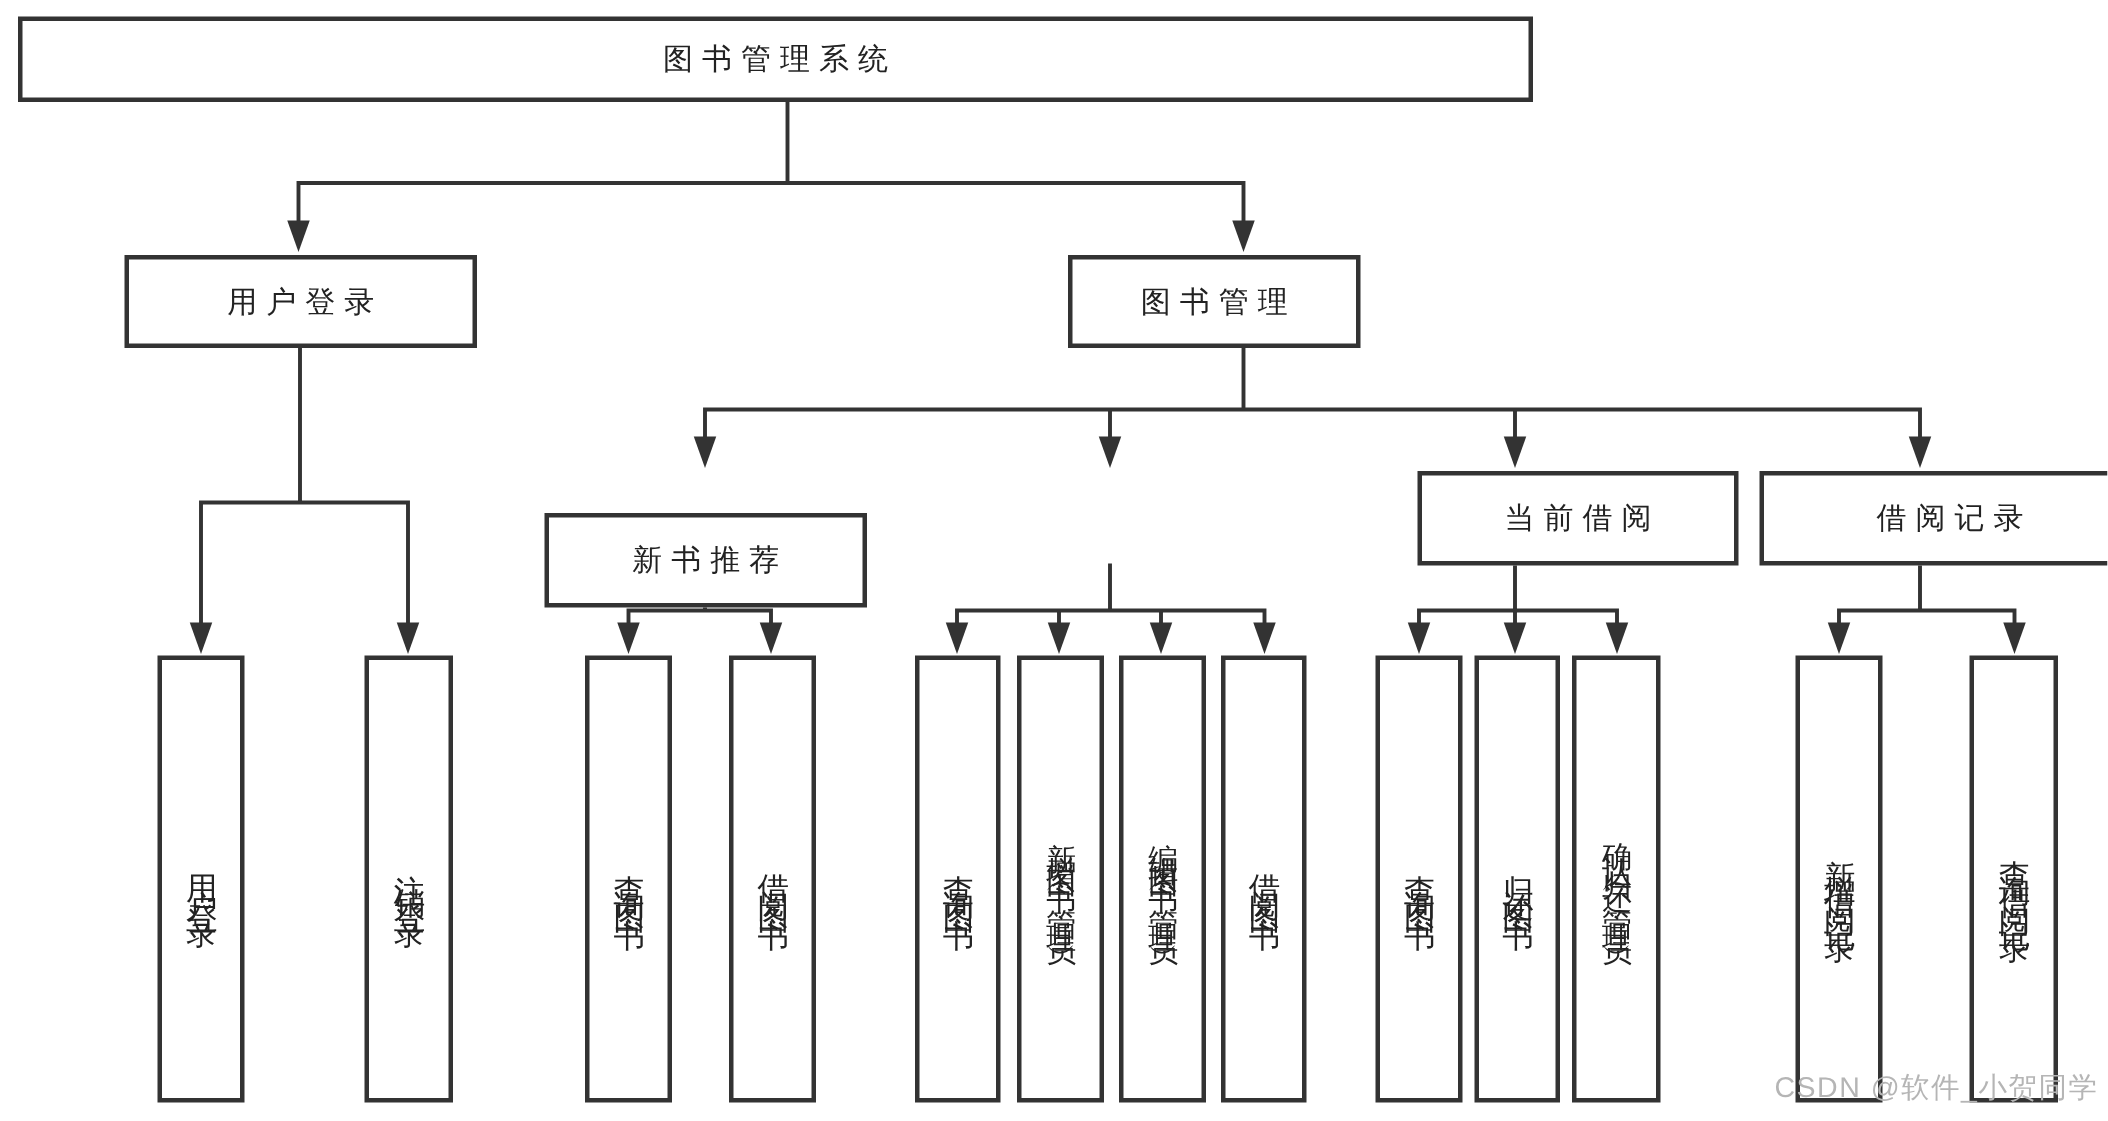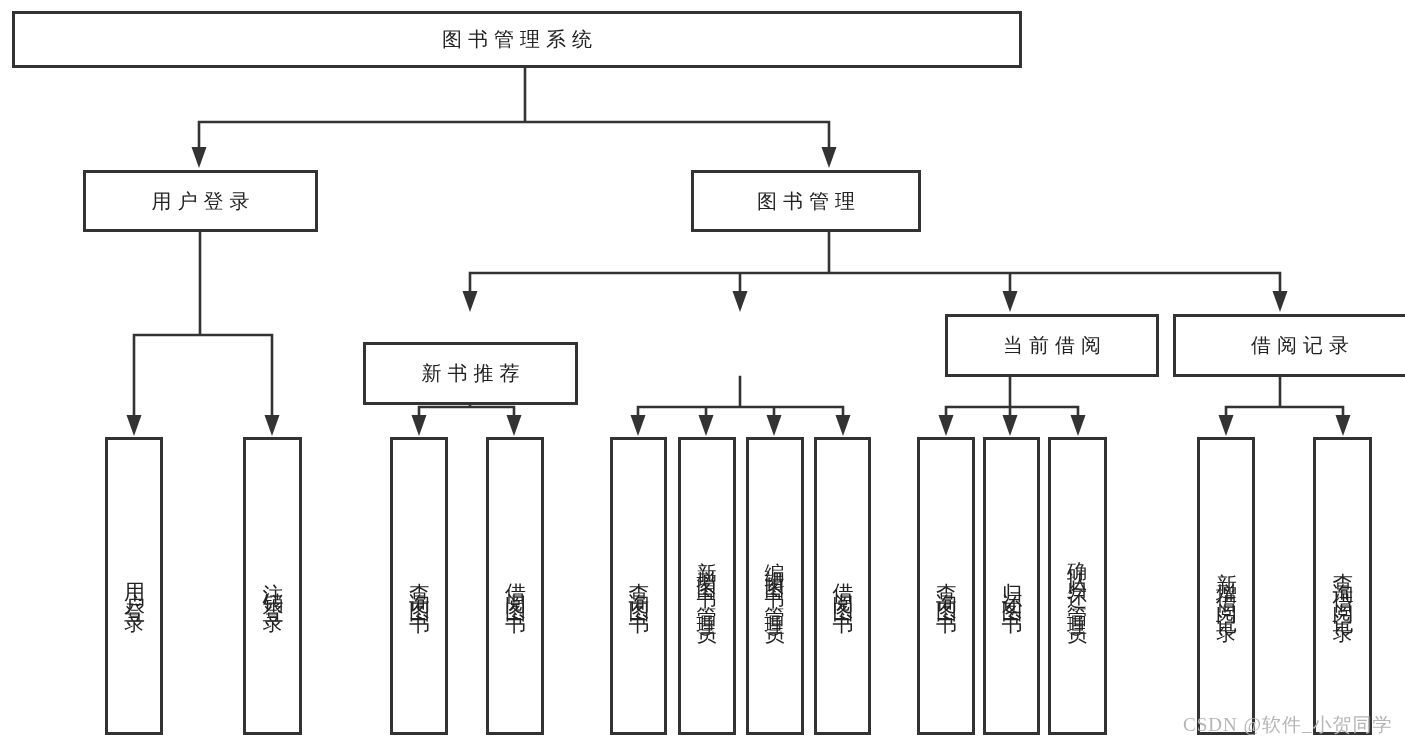--- a/index.html
+++ b/index.html
@@ -11,21 +11,21 @@
   html, body {
     margin: 0;
     padding: 0;
     background: var(--background);
   }
   #stage {
     position: relative;
     width: 1405px;
     height: 747px;
     background: var(--background);
-    font-family: Liberation Serif, serif;
+    font-family: Liberation Sans, sans-serif;
     overflow: hidden;
     border-radius: 27px;
   }
   #wires {
     position: absolute;
     left: 0; top: 0;
     width: 1405px; height: 747px;
     pointer-events: none;
   }
   .node {
@@ -116,21 +116,21 @@
       <polygon points="1070.5,415 1085.5,415 1078,436"></polygon>
 
       <polygon points="1218.5,415 1233.5,415 1226,436"></polygon>
       <polygon points="1335.5,415 1350.5,415 1343,436"></polygon>
     </g>
   </svg>
 
   <div class="node h-node" style="left:12px; top:11px; width:1010px; height:57px;">图书管理系统</div>
 
   <div class="node h-node" style="left:83px; top:170px; width:235px; height:62px;">用户登录</div>
-  <div class="node h-node" style="left:691px; top:170px; width:230px; height:62px;">图书管理</div>
+  <div class="node h-node" style="left:712px; top:170px; width:195px; height:62px;">图书管理</div>
 
   <div class="node h-node" style="left:363px; top:314px; width:215px; height:63px;margin-top:28px;">新书推荐</div>
   <div class="node h-node" style="left:945px; top:314px; width:214px; height:63px;">当前借阅</div>
   <div class="node h-node" style="left:1173px; top:314px; width:254px; height:63px;">借阅记录</div>
 
   <div class="node v-node" style="left:105px; top:437px; width:58px; height:298px;">用户登录</div>
   <div class="node v-node" style="left:243px; top:437px; width:59px; height:298px;">注销登录</div>
 
   <div class="node v-node" style="left:390px; top:437px; width:58px; height:298px;">查询图书</div>
   <div class="node v-node" style="left:486px; top:437px; width:58px; height:298px;">借阅图书</div>

